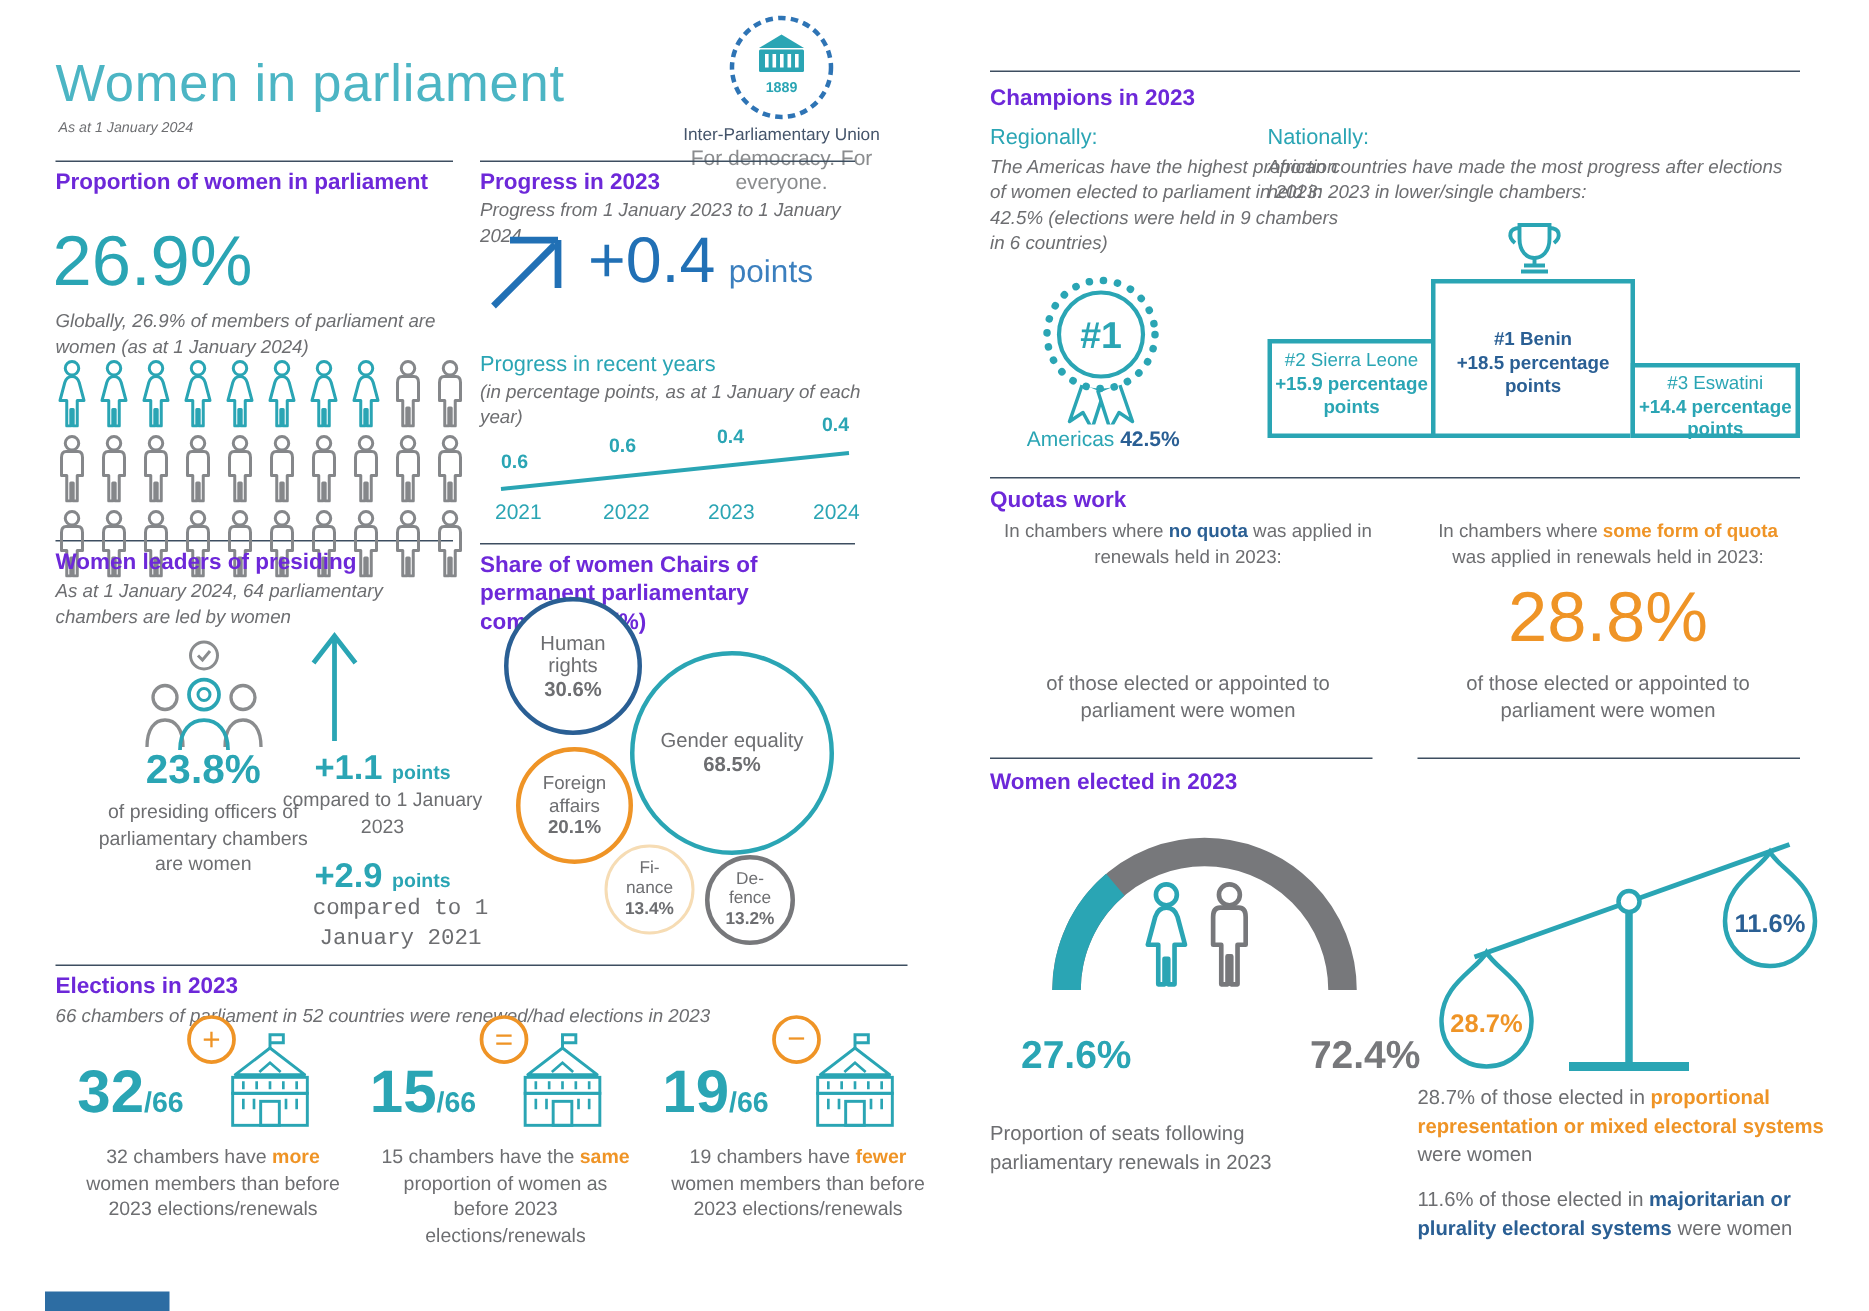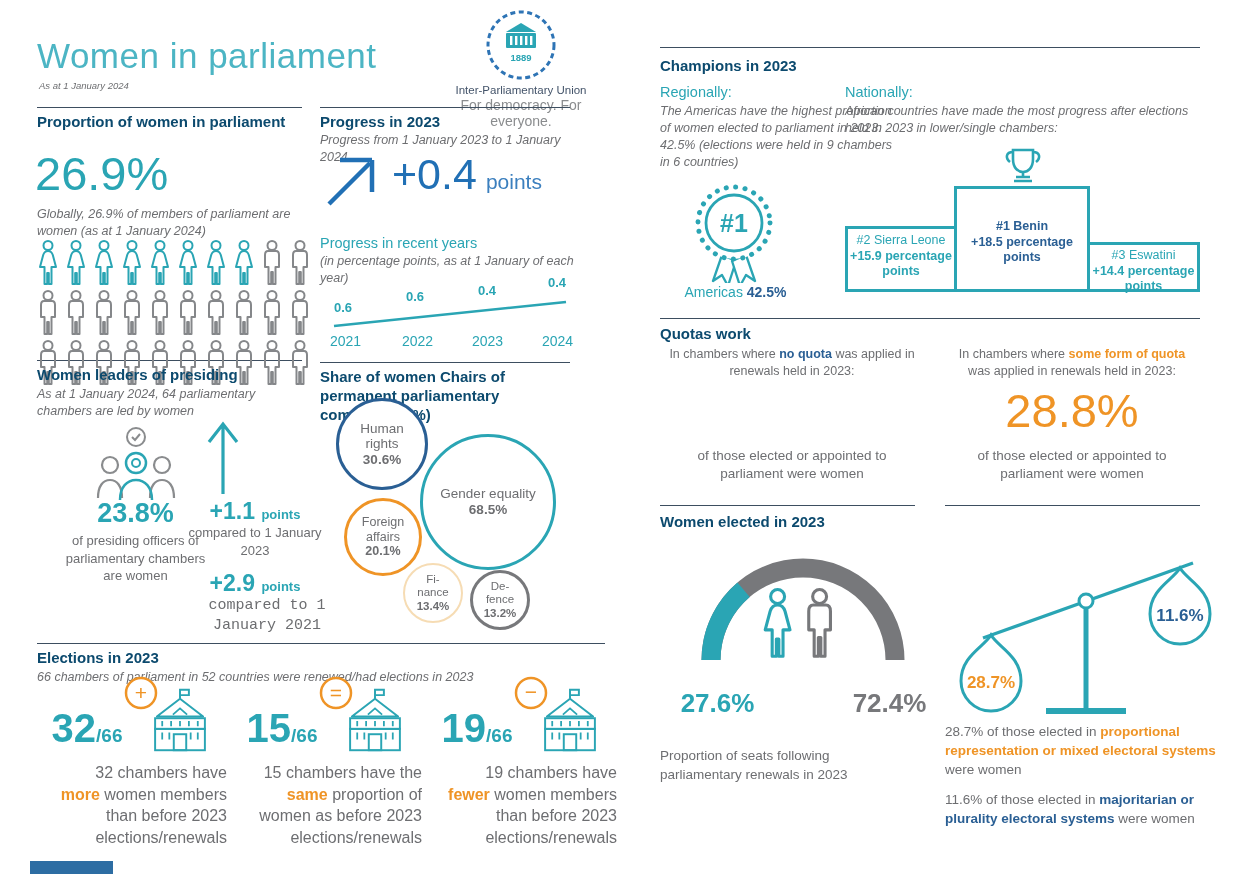--- a/index.html
+++ b/index.html
@@ -1,21 +1,21 @@
 <!DOCTYPE html>
 <html><head>
 <meta charset="utf-8">
 <style>
   html,body{margin:0;padding:0;background:#fff;}
   #page{position:relative;width:1246px;height:874px;background:#fff;overflow:hidden;
         font-family:"Liberation Sans",sans-serif;color:#6d6e71;}
   .abs{position:absolute;}
   .rule{border-top:1px solid #3d4e60;height:0;}
   .h1{font-size:35px;color:#4cb5c4;letter-spacing:.5px;}
-  .h2{font-size:15px;font-weight:bold;color:#0c4a6e;}
+  .h2{font-size:15px;font-weight:bold;color:#6d28d9;}
   .h2t{font-size:14.5px;color:#2aa5b4;}
   .gray{color:#6d6e71;font-style:italic;}
   .sm{font-size:12.5px;line-height:1.35;}
   .xs{font-size:9.5px;}
   .bignum{font-size:47px;color:#2aa5b4;}
   .bigblue{font-size:47px;color:#2170a8;}
   .bigorange{font-size:47px;color:#ef9426;}
   .blueb{color:#2a5f94;font-weight:bold;}
   .orangeb{color:#ef9426;font-weight:bold;}
   .center{text-align:center;}
@@ -23,21 +23,21 @@
           align-items:center;justify-content:center;background:#fff;box-sizing:border-box;
           color:#6d6e71;line-height:1.15;}
   .bubble .lb{white-space:pre-line;text-align:center;font-size:13.5px;}
   .bubble .vl{font-weight:bold;font-size:13.5px;}
   .pi{width:22px;height:45px;}
   .pi.w{color:#2aa5b4;}
   .pi.m{color:#85878a;}
   .prow{display:flex;gap:6px;margin-bottom:5px;}
   .enum{font-size:40px;font-weight:bold;color:#2aa5b4;line-height:1;}
   .eden{font-size:19px;font-weight:bold;color:#2aa5b4;}
-  .ecap{font-size:16px;line-height:1.35;text-align:right;color:#6d6e71;margin-left:20px;}
+  .ecap{font-size:13px;line-height:1.35;text-align:center;color:#6d6e71;margin-left:20px;}
   .podium{position:absolute;border:3px solid #2aa5b4;background:#fff;box-sizing:border-box;
           text-align:center;font-size:12.5px;line-height:1.25;}
   .pod-teal{color:#2aa5b4;}
   .pod-blue{color:#2a5f94;font-weight:bold;}
   .lab{font-size:13px;font-weight:bold;color:#2aa5b4;}
   .yr{font-size:14px;color:#2aa5b4;}
   .gaugeLabelW{font-size:26px;font-weight:bold;color:#2aa5b4;}
   .gaugeLabelM{font-size:26px;font-weight:bold;color:#77787b;}
   .delta{font-size:23px;font-weight:bold;color:#2aa5b4;}
   .delta .u{font-size:13px;}
@@ -412,21 +412,21 @@
     <path d="M23 112 A92 92 0 0 1 207 112" fill="none" stroke="#77787b" stroke-width="19"></path>
     <path d="M23 112 A92 92 0 0 1 207 112" fill="none" stroke="#2aa5b4" stroke-width="19" stroke-dasharray="79.8 400"></path>
     <g transform="translate(71,40) scale(1.55)" style="color:#2aa5b4;">
         <use href="#g-w"></use>
       </g>
     <g transform="translate(113,40) scale(1.55)" style="color:#77787b;">
         <use href="#g-m"></use>
       </g>
   </svg>
   <div class="abs gaugeLabelW" style="left:660px;top:688px;width:115px;text-align:center;">27.6%</div>
-  <div class="abs gaugeLabelM" style="left:832px;top:688px;width:115px;text-align:center;">72.4%</div>
+  <div class="abs gaugeLabelM" style="left:832px;top:688px;width:115px;text-align:right;">72.4%</div>
   <div class="abs" style="left:660px;top:747px;width:245px;font-size:13.5px;line-height:1.4;">Proportion of seats following parliamentary renewals in 2023</div>
 
 
   <svg class="abs" style="left:958px;top:543px;" width="256" height="176">
     <path d="M25 95 L235 20" stroke="#2aa5b4" stroke-width="3.2" fill="none"></path>
     <path d="M128 58 V168" stroke="#2aa5b4" stroke-width="5" fill="none"></path>
     <path d="M88 168 H168" stroke="#2aa5b4" stroke-width="6" fill="none"></path>
     <path d="M33 92 C40 104 63 113 63 138 A30 30 0 1 1 3 138 C3 113 26 104 33 92 Z" fill="#fff" stroke="#2aa5b4" stroke-width="3"></path>
     <path d="M222 25 C229 37 252 46 252 71 A30 30 0 1 1 192 71 C192 46 215 37 222 25 Z" fill="#fff" stroke="#2aa5b4" stroke-width="3"></path>
     <circle cx="128" cy="58" r="7" fill="#fff" stroke="#2aa5b4" stroke-width="3"></circle>

